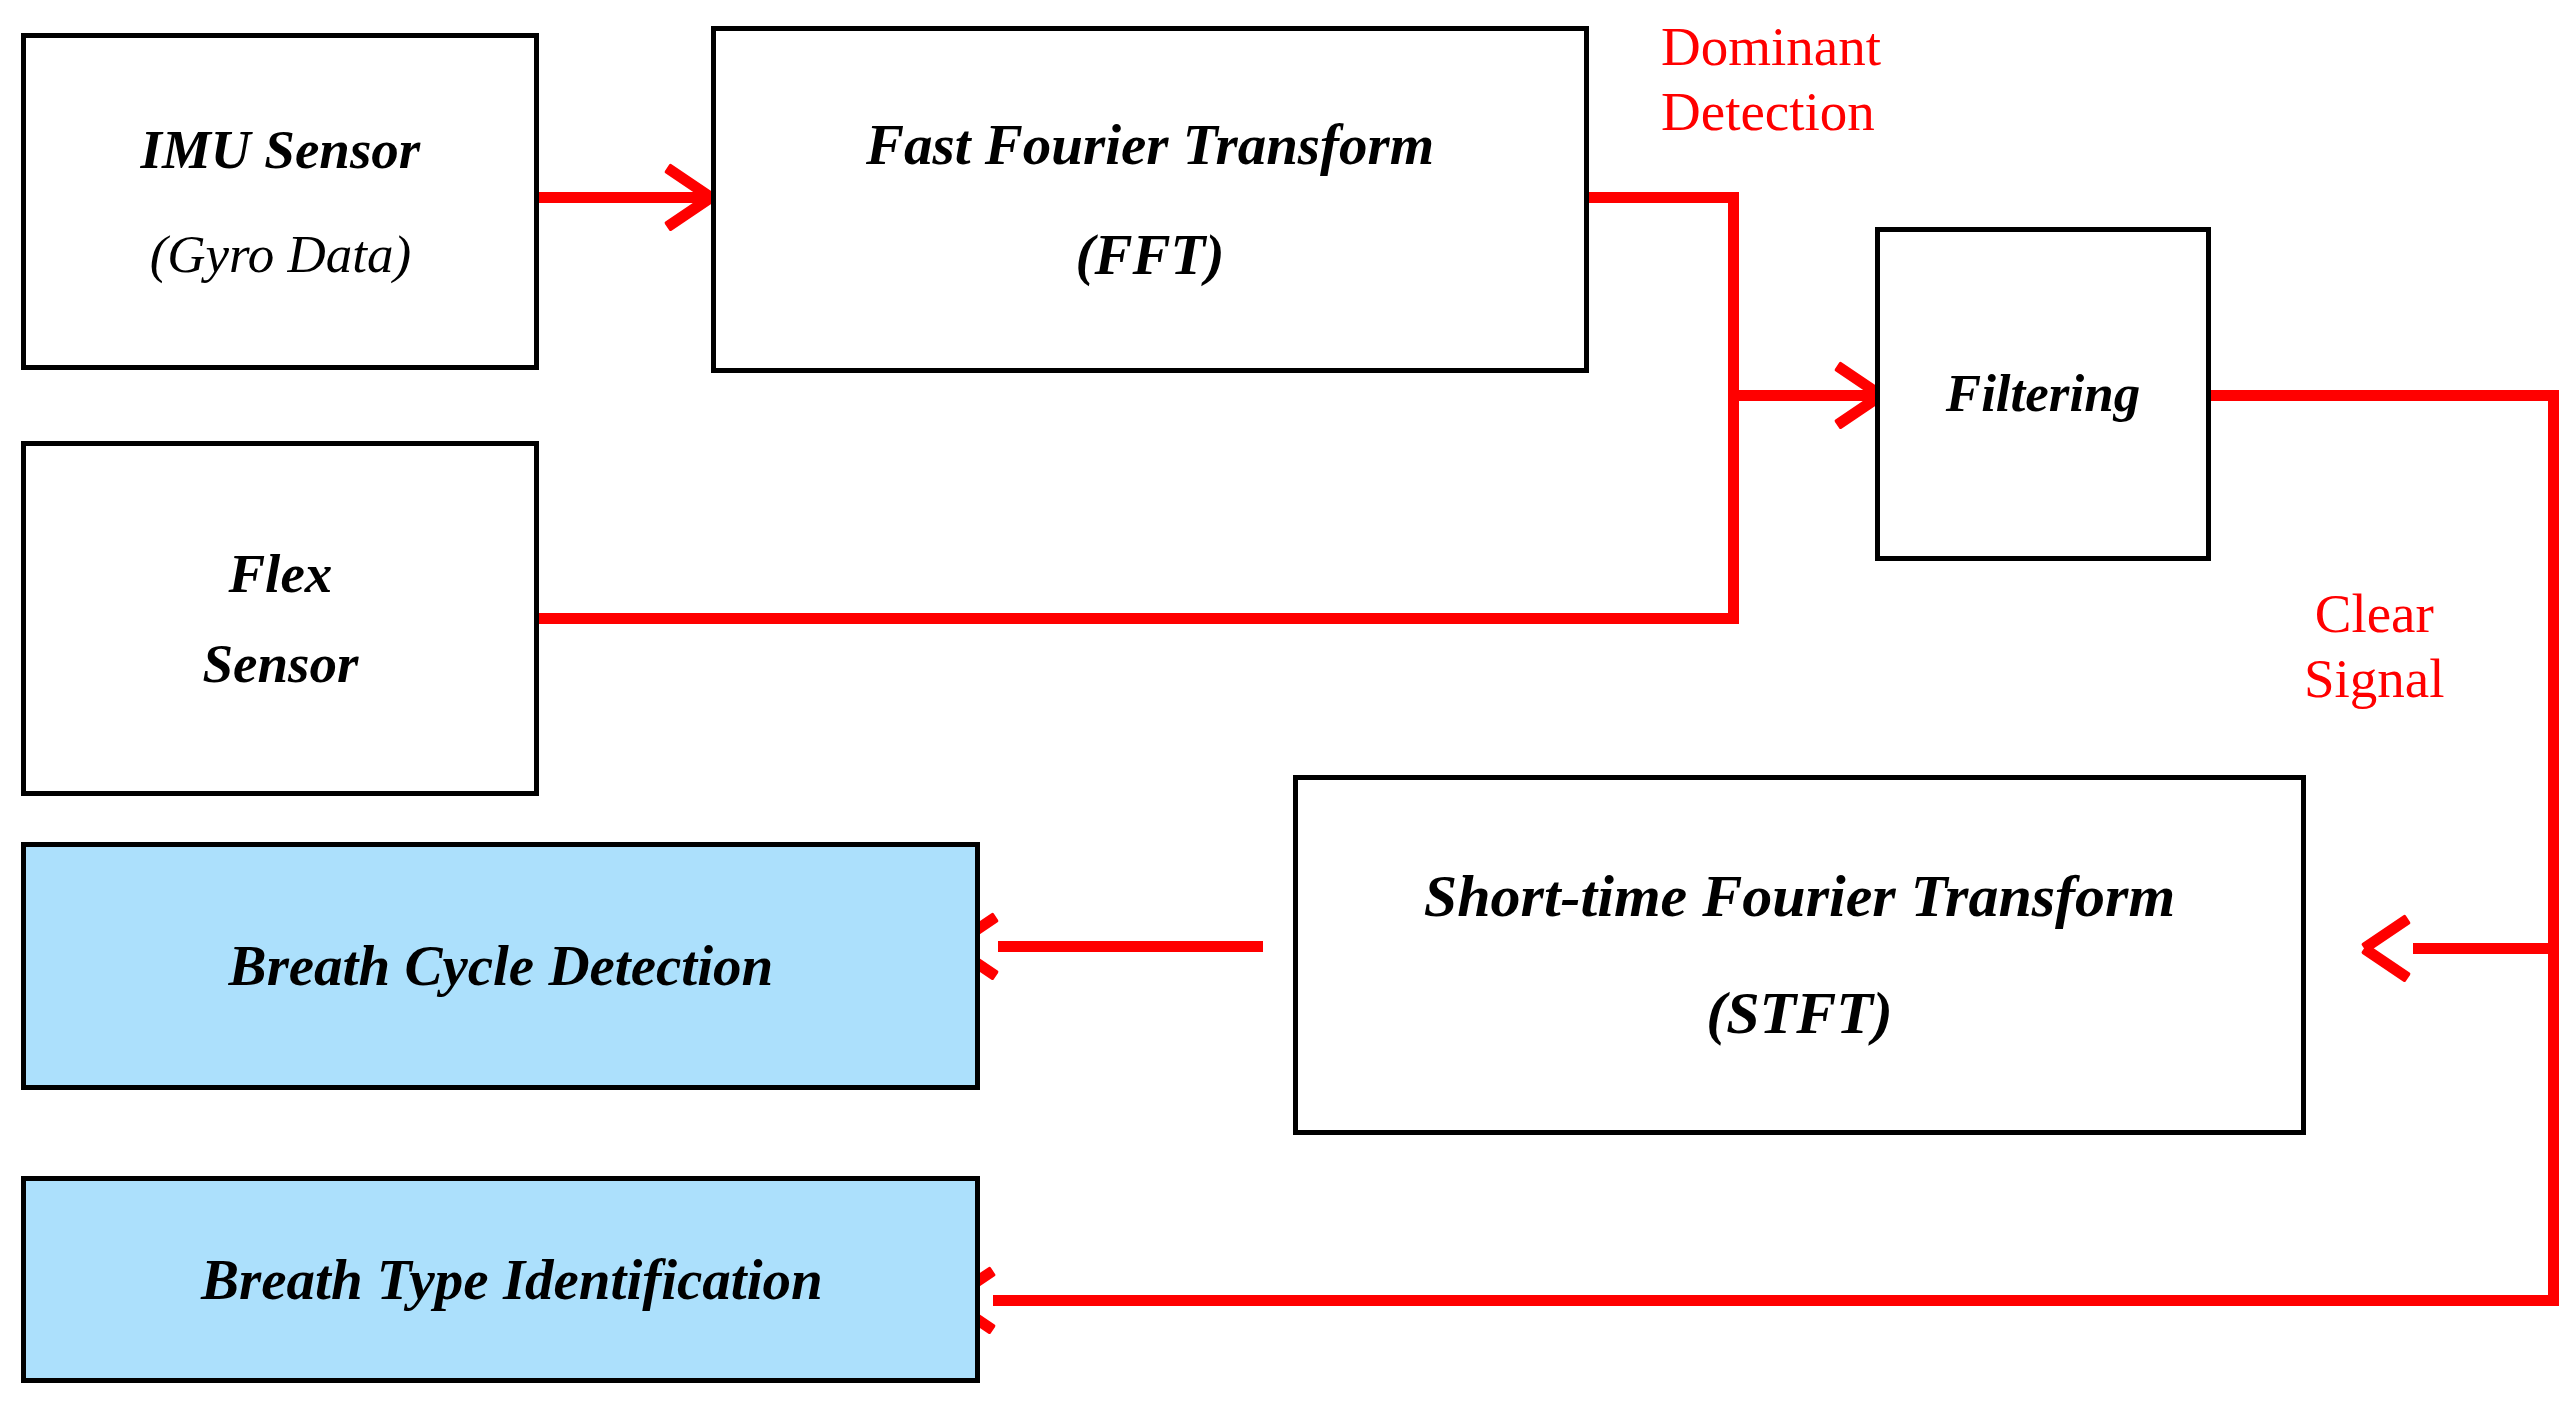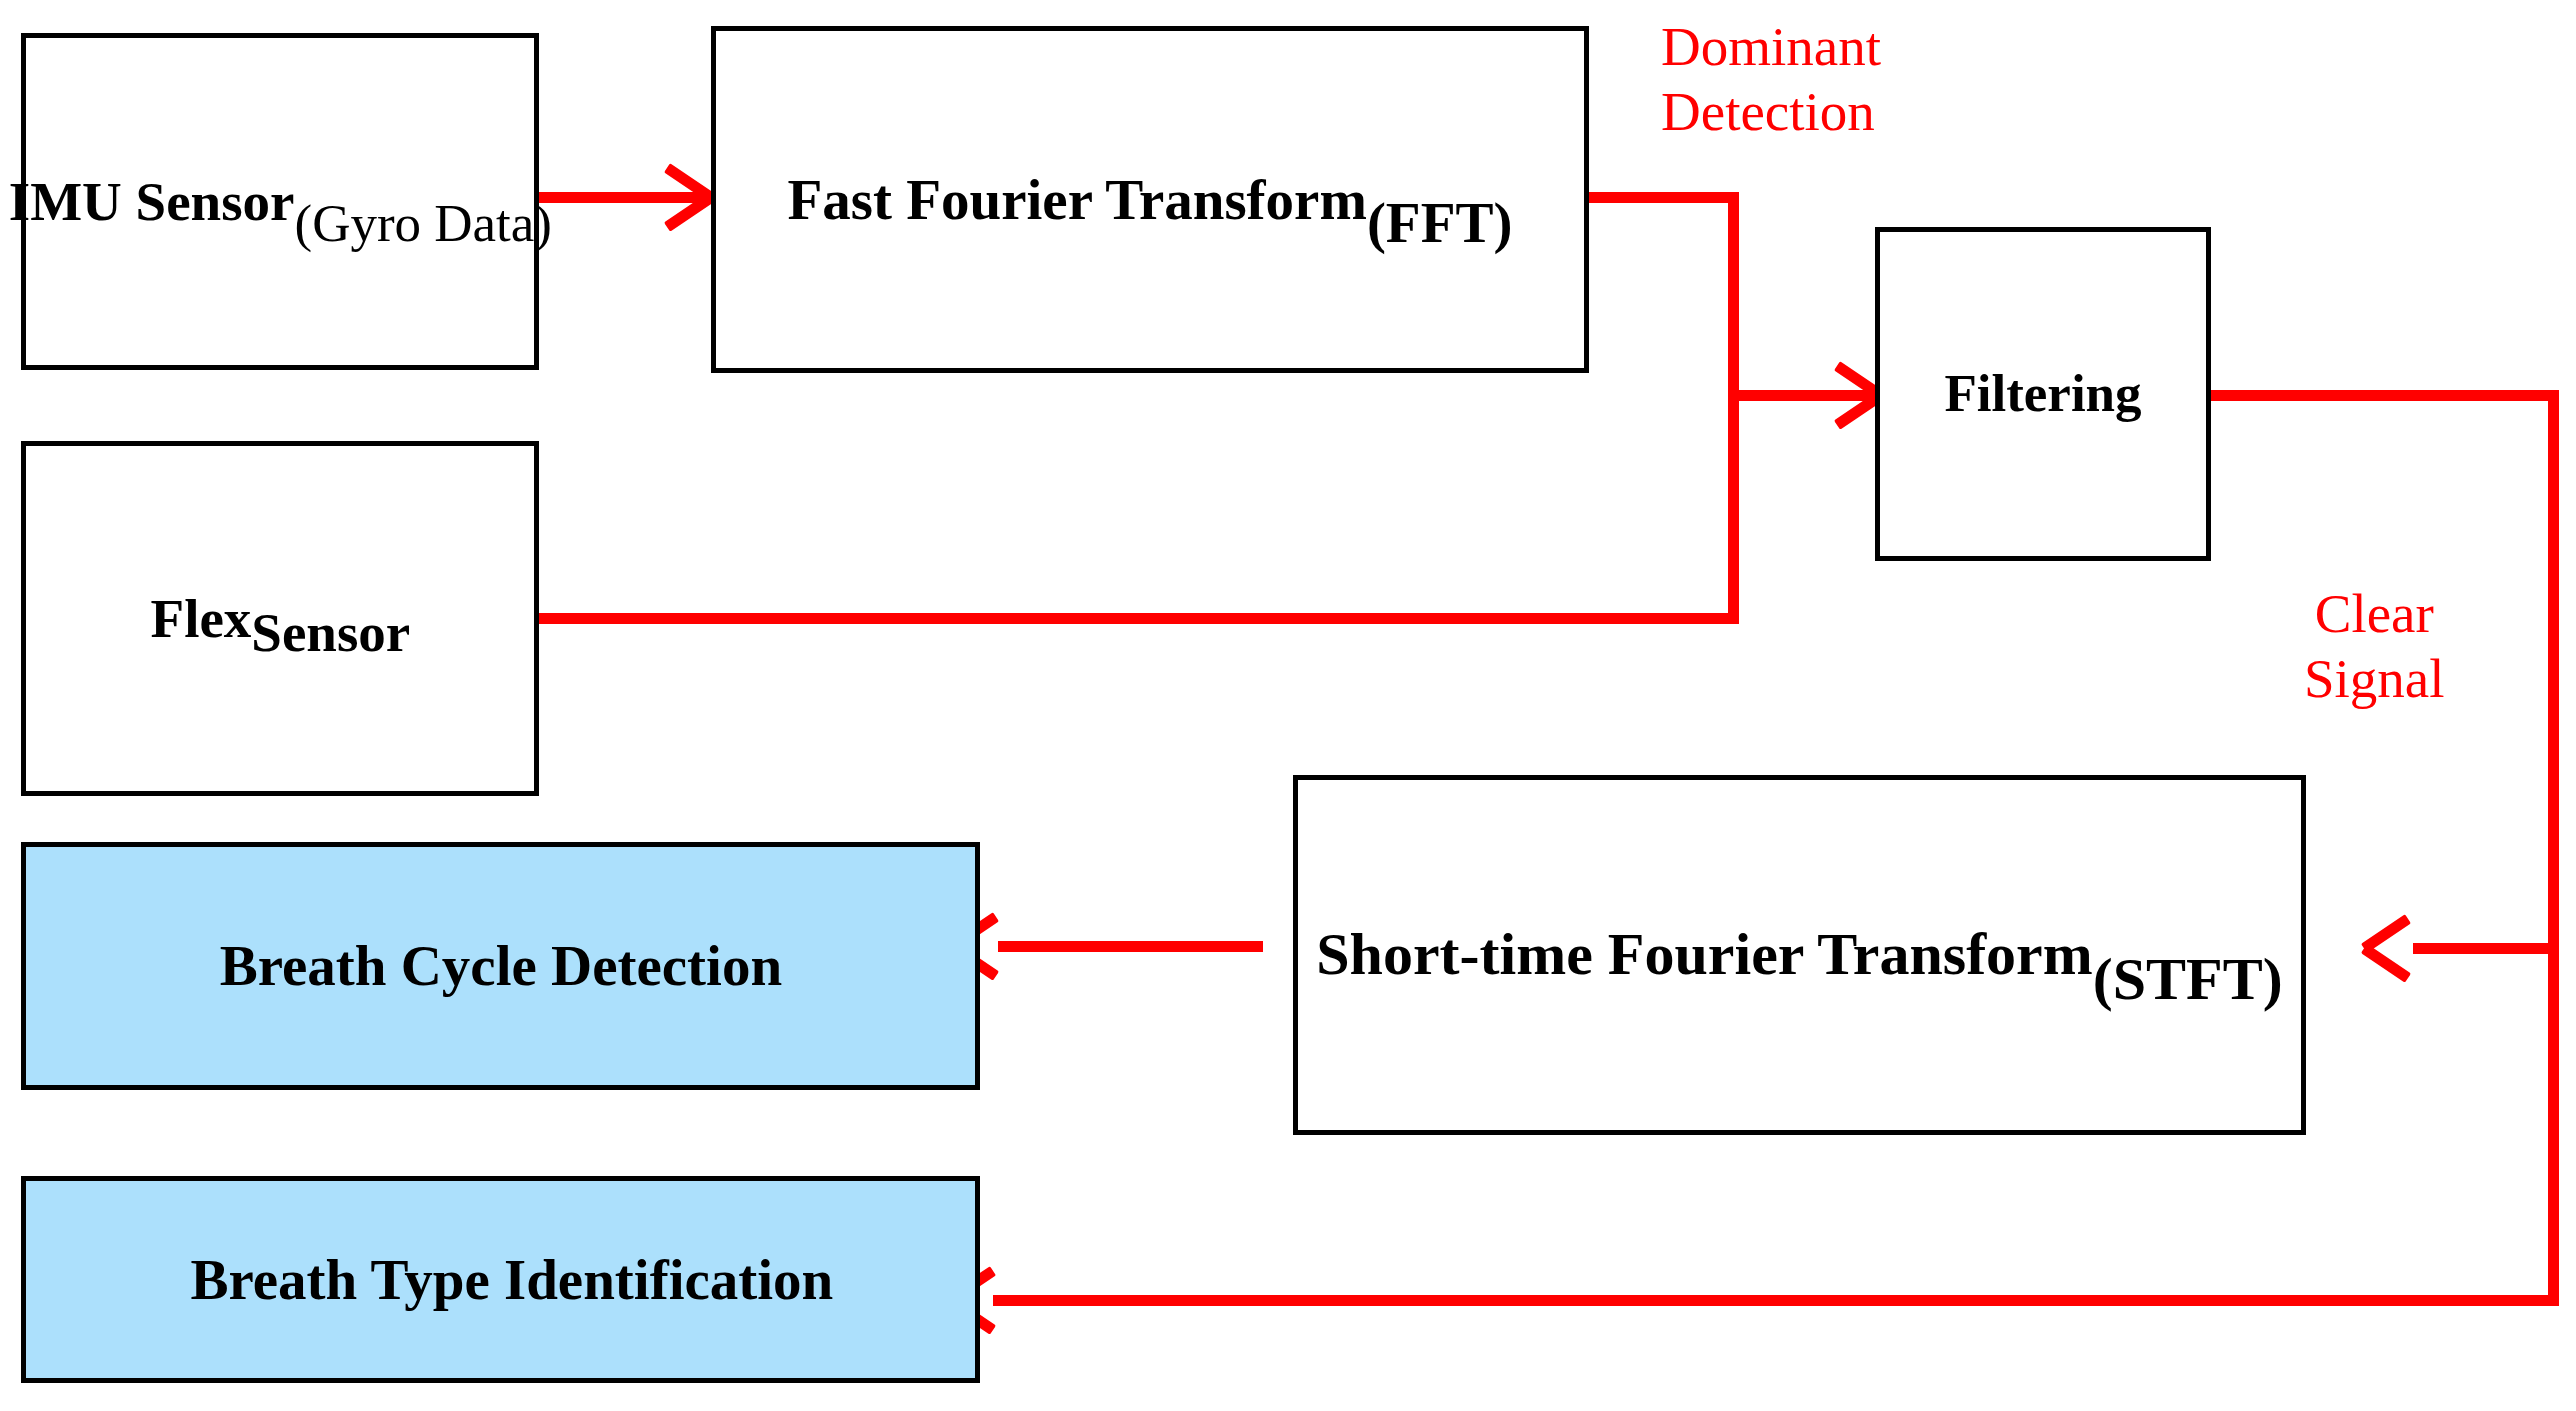--- a/index.html
+++ b/index.html
@@ -19,26 +19,27 @@
     overflow: hidden;
   }
 
   
   .node {
     position: absolute;
     box-sizing: border-box;
     border: 5.1px solid #000000;
     background: #ffffff;
     display: flex;
-    flex-direction: row;
+    flex-direction: column;
     align-items: center;
     justify-content: center;
     text-align: center;
     color: #000000;
     line-height: 1.12;
+    font-style: italic;
   }
   .node.highlight {
     background: #ACE0FC;
   }
   .node .line-a,
   .node .line-b {
     display: block;
     white-space: nowrap;
   }
   .node .line-a {

